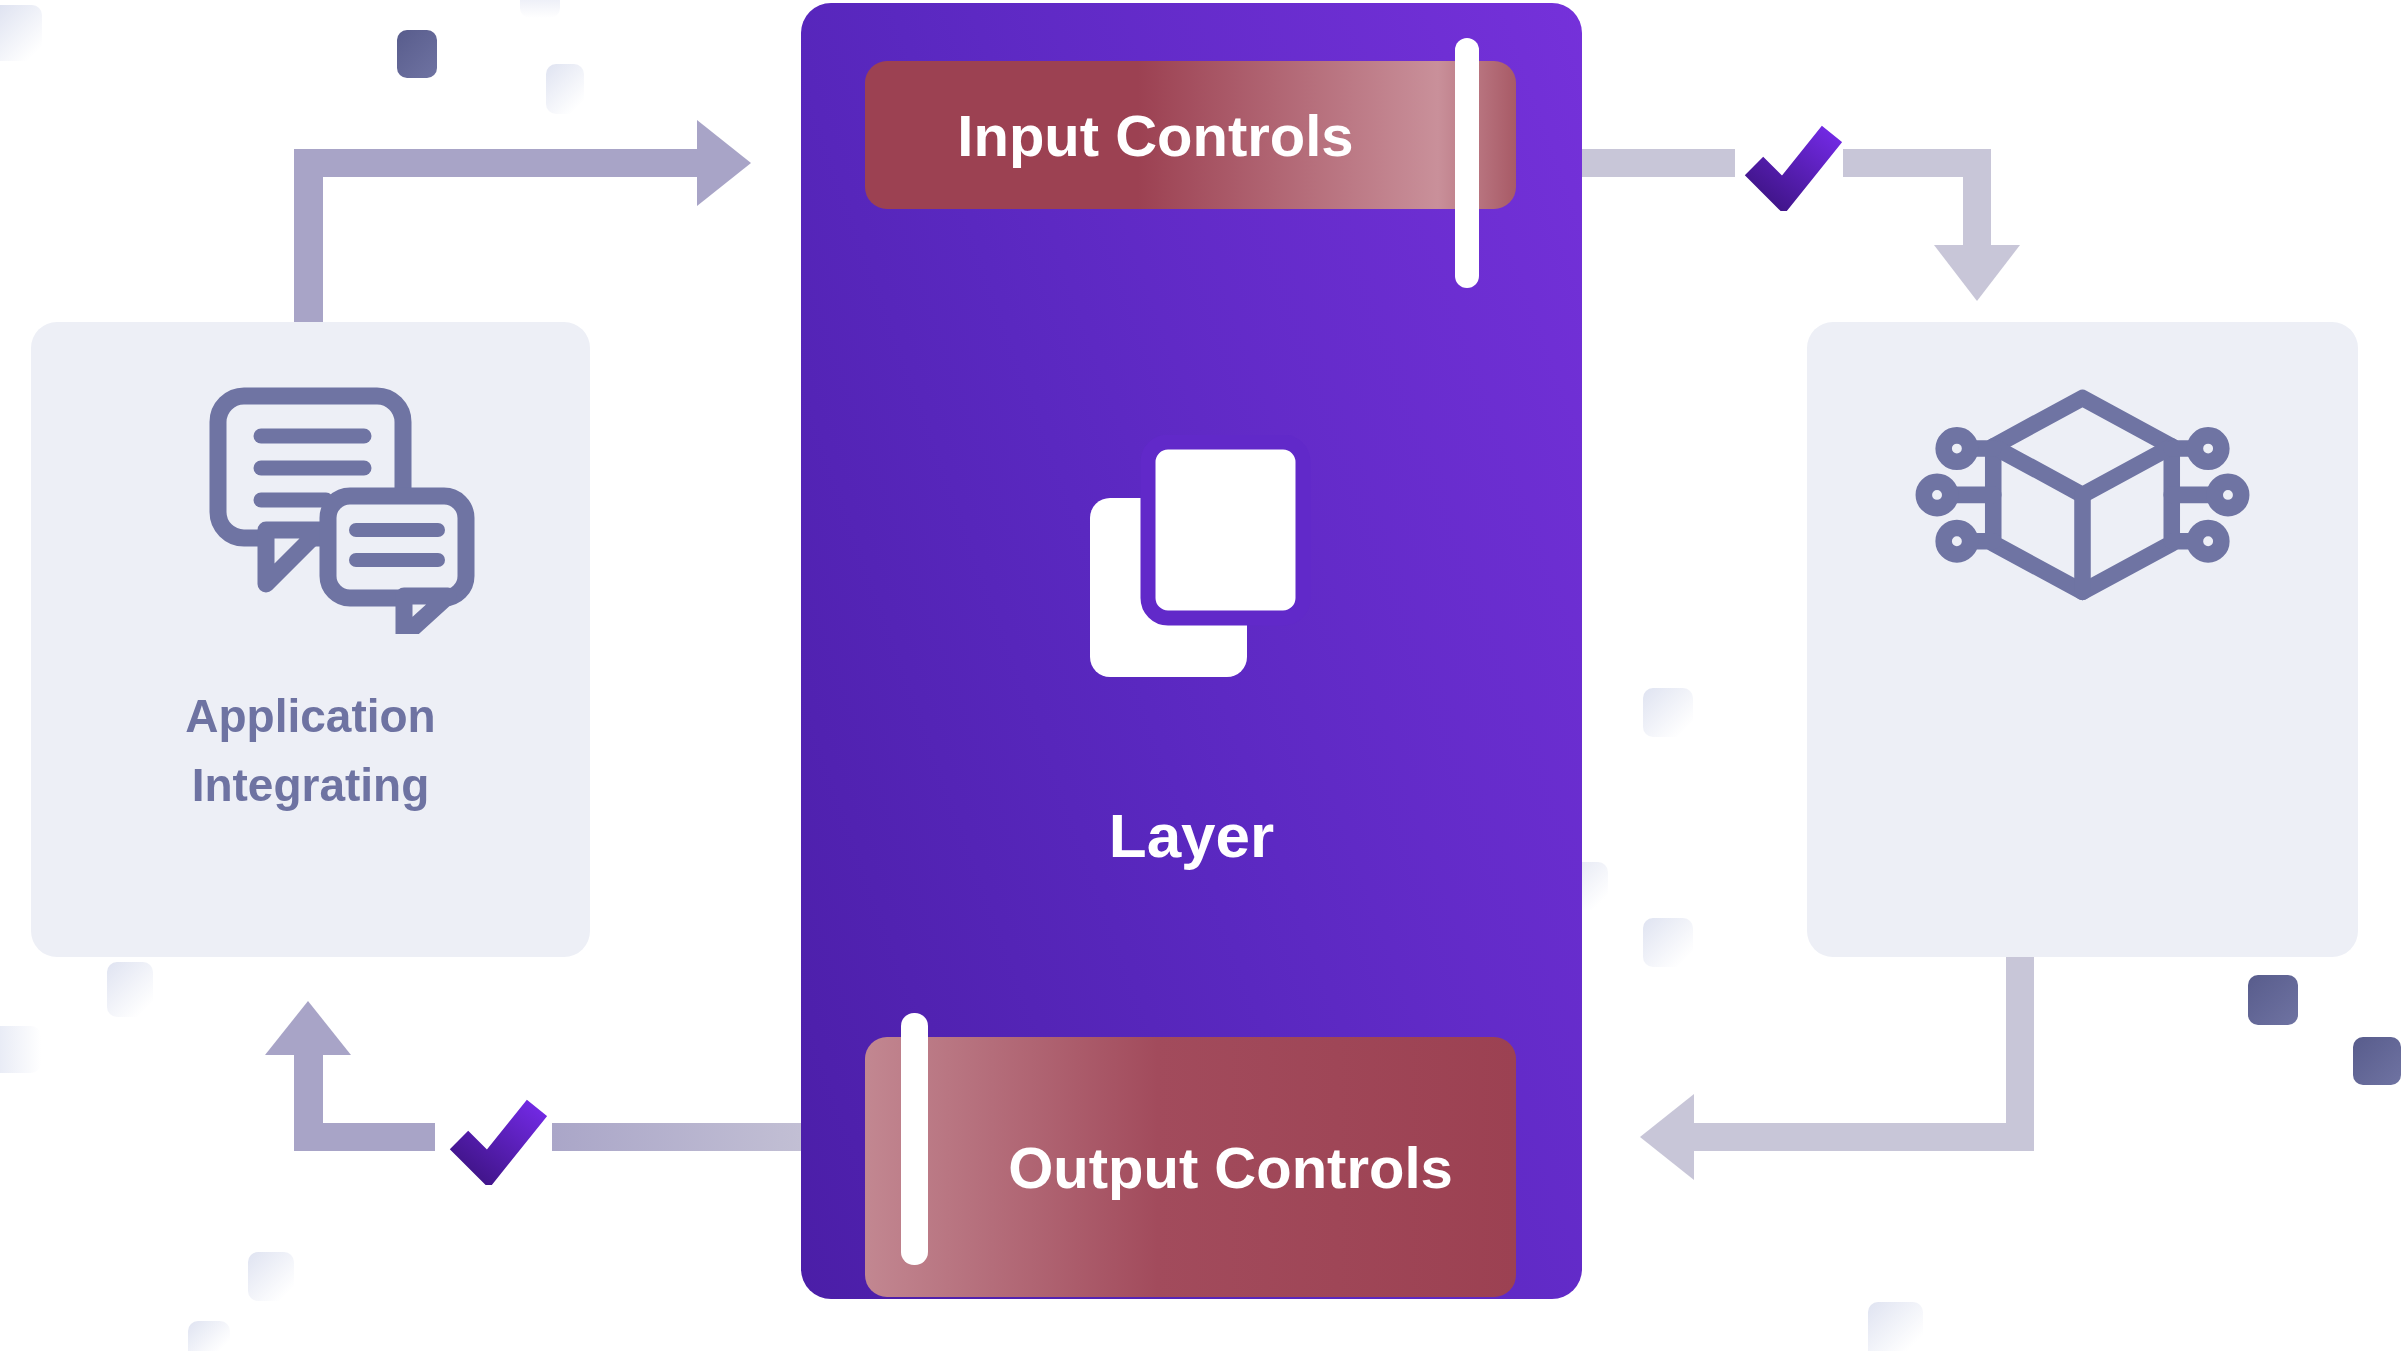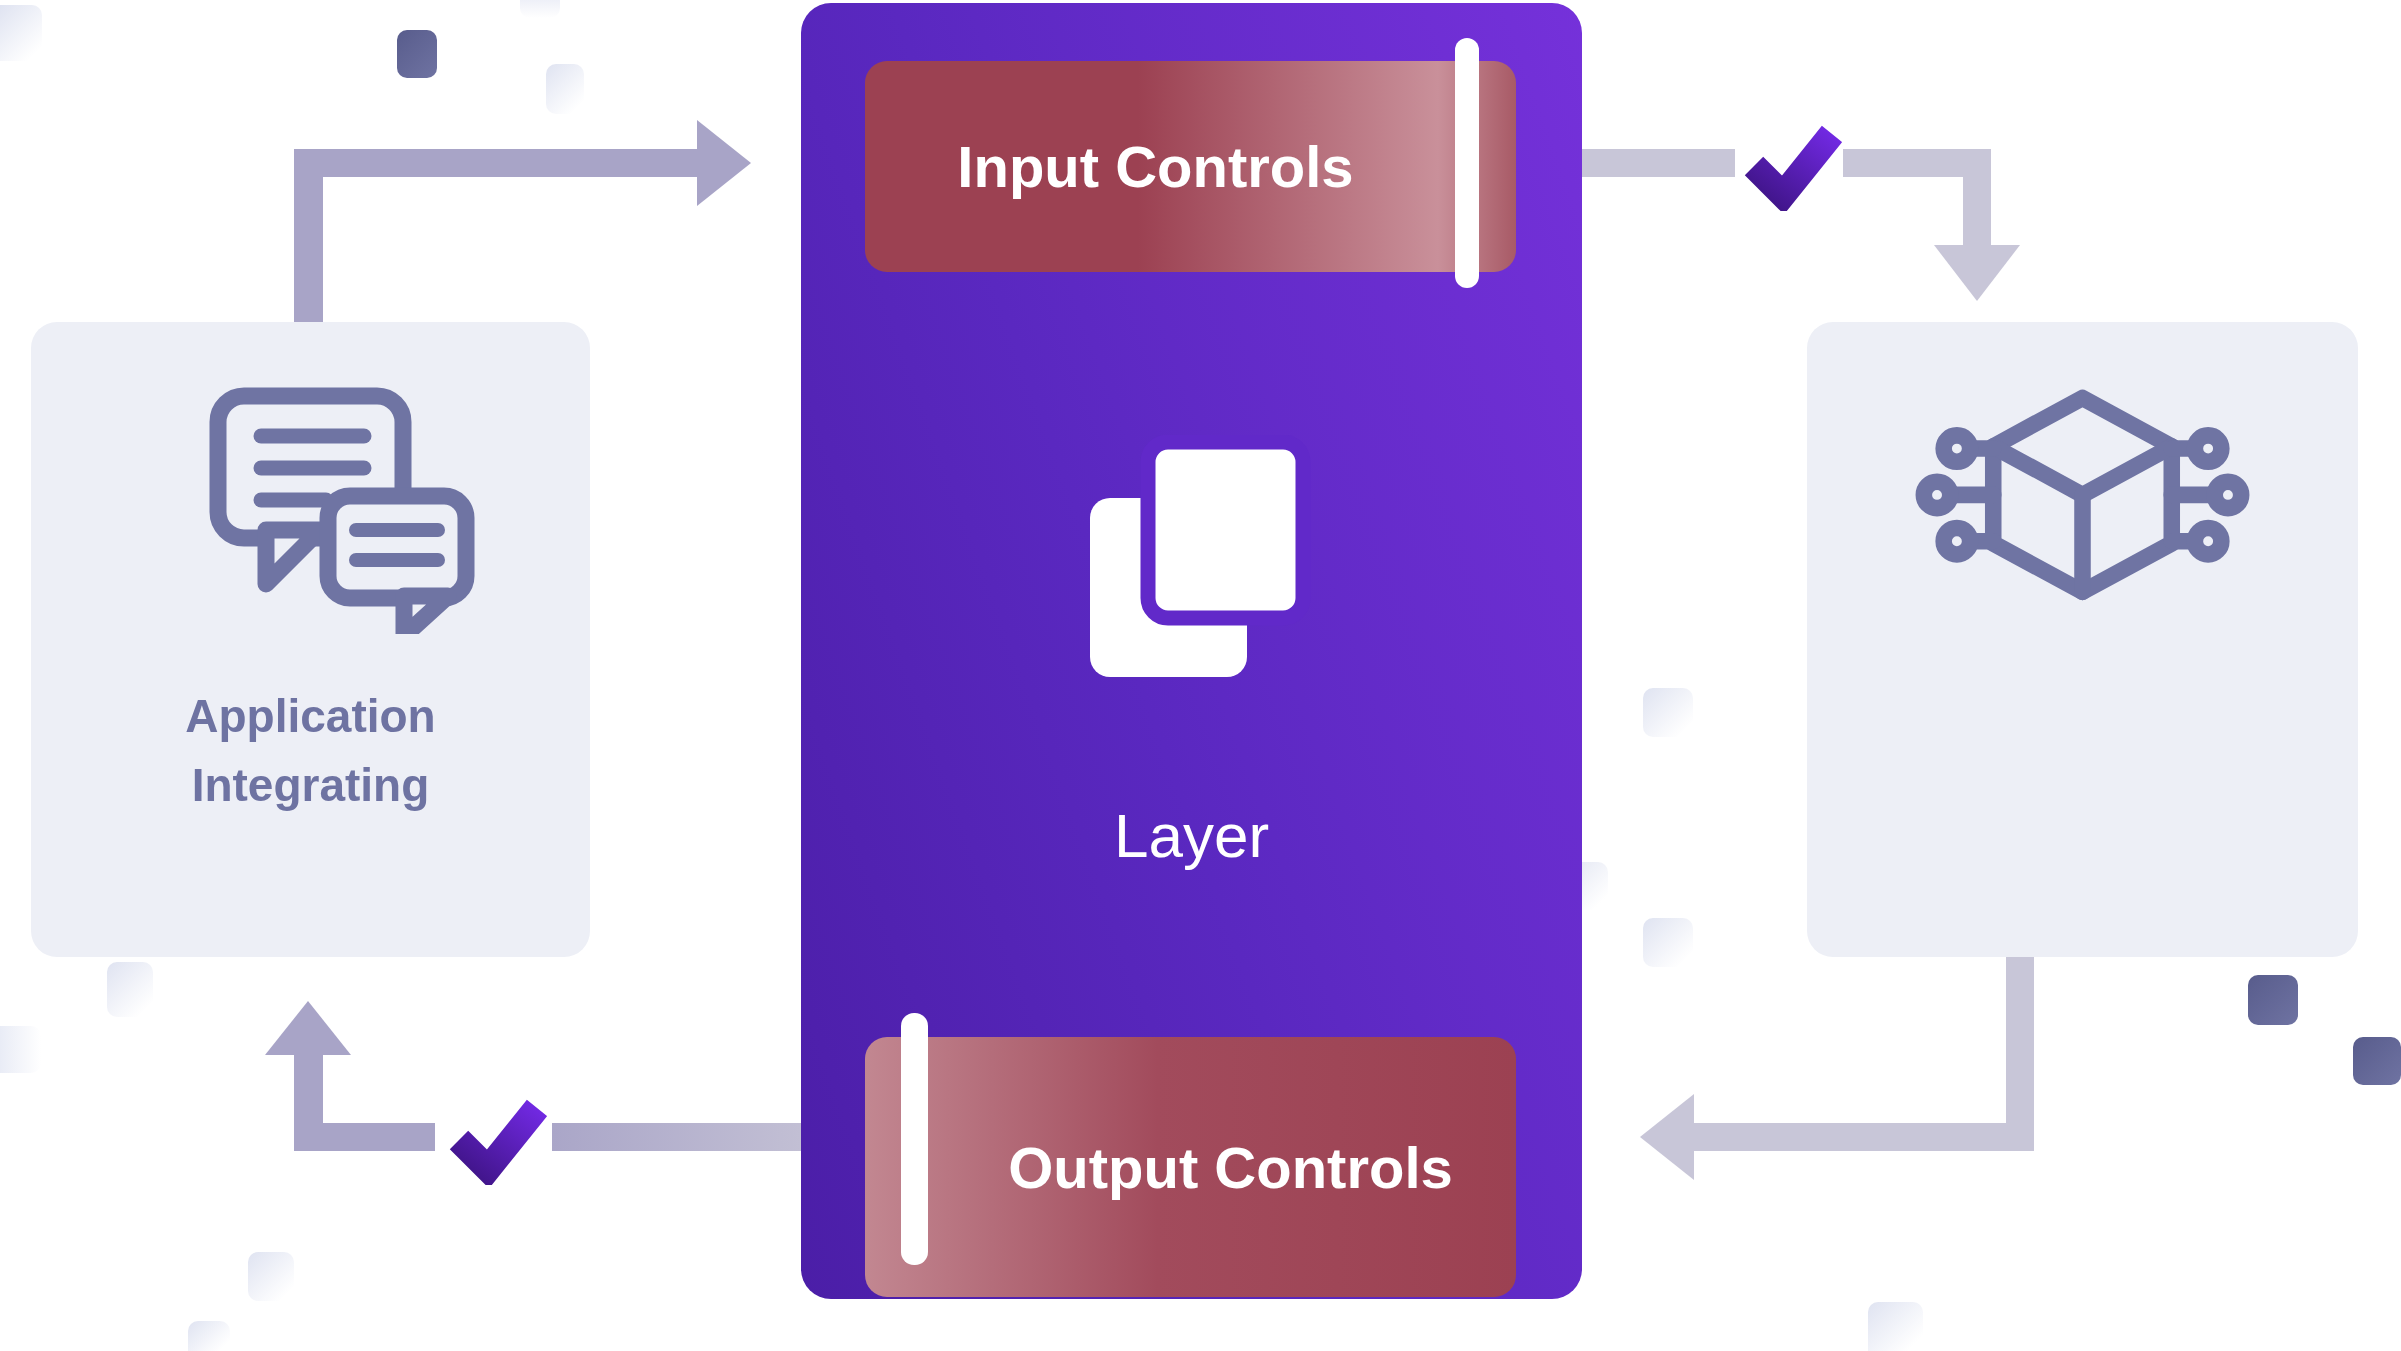--- a/index.html
+++ b/index.html
@@ -12,21 +12,21 @@
   
   .sidebox{position:absolute;top:322px;height:635px;background:#edeff6;border-radius:26px;z-index:1;
            display:flex;flex-direction:column;align-items:center;}
   .sidebox .label{color:#6e73a2;font-weight:700;font-size:46px;line-height:69px;text-align:center;}
   .centerbox{position:absolute;left:801px;top:3px;width:781px;height:1296px;border-radius:30px;
              background:linear-gradient(70deg,#4b1ea7 0%,#5a28c0 45%,#7531da 100%);z-index:1;}
   
   .banner{position:absolute;left:865px;width:651px;border-radius:22px;z-index:2;
           display:flex;align-items:center;justify-content:center;
           color:#ffffff;font-weight:700;font-size:58px;}
-  .banner.input{top:61px;height:211px;
+  .banner.input{top:61px;height:148px;
       background:linear-gradient(to right,#9c4152 0%,#9c4152 42%,#c9909a 88%,#a85a66 100%);
       padding-right:70px;box-sizing:border-box;text-align:center;}
   .banner.output{top:1037px;height:260px;
       background:linear-gradient(to right,#c28791 0%,#a24b5c 45%,#9c4152 100%);
       padding-left:80px;box-sizing:border-box;}
   .vbar{position:absolute;background:#ffffff;border-radius:13px;z-index:3;}
   
   .seg{position:absolute;}
   .c-left{background:#a8a4c7;}
   .c-right{background:#c8c6d8;}
@@ -35,21 +35,21 @@
               border-left:54px solid #a8a4c7;}
   .head.up{border-left:43px solid transparent;border-right:43px solid transparent;
            border-bottom:54px solid #a8a4c7;}
   .head.down{border-left:43px solid transparent;border-right:43px solid transparent;
              border-top:56px solid #c8c6d8;}
   .head.left{border-top:43px solid transparent;border-bottom:43px solid transparent;
              border-right:54px solid #c8c6d8;}
   .check{position:absolute;width:100px;height:100px;z-index:2;}
   
   .layer-title{position:absolute;left:801px;top:800px;width:781px;text-align:center;
-               color:#ffffff;font-weight:400;font-size:62px;z-index:2;}
+               color:#ffffff;font-weight:700;font-size:62px;z-index:2;}
   .icon-wrap{position:absolute;z-index:2;}
 </style>
 </head>
 <body>
 
 <div class="sq light" style="left:0;top:5px;width:42px;height:56px;border-radius:0 10px 10px 0;"></div>
 <div class="sq light" style="left:520px;top:0;width:40px;height:18px;border-radius:0 0 10px 10px;background:linear-gradient(180deg,#eef0f8,#fff);"></div>
 <div class="sq dark" style="left:397px;top:30px;width:40px;height:48px;"></div>
 <div class="sq light" style="left:546px;top:64px;width:38px;height:50px;"></div>
 <div class="sq light" style="left:107px;top:962px;width:46px;height:55px;"></div>

